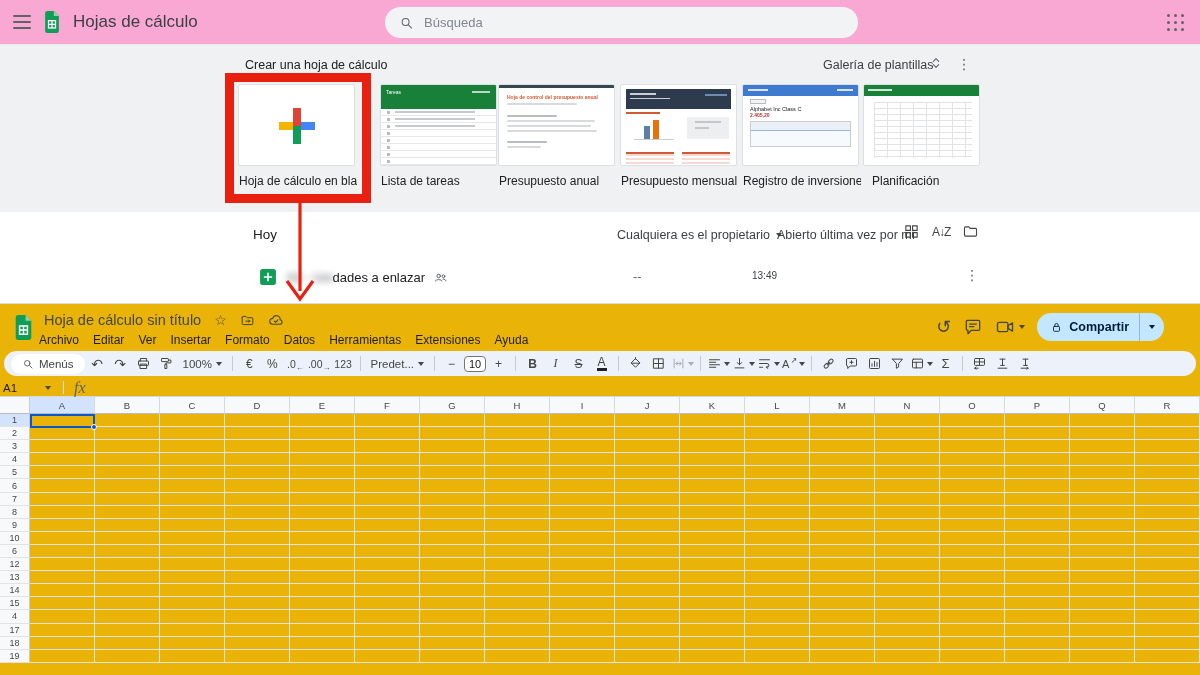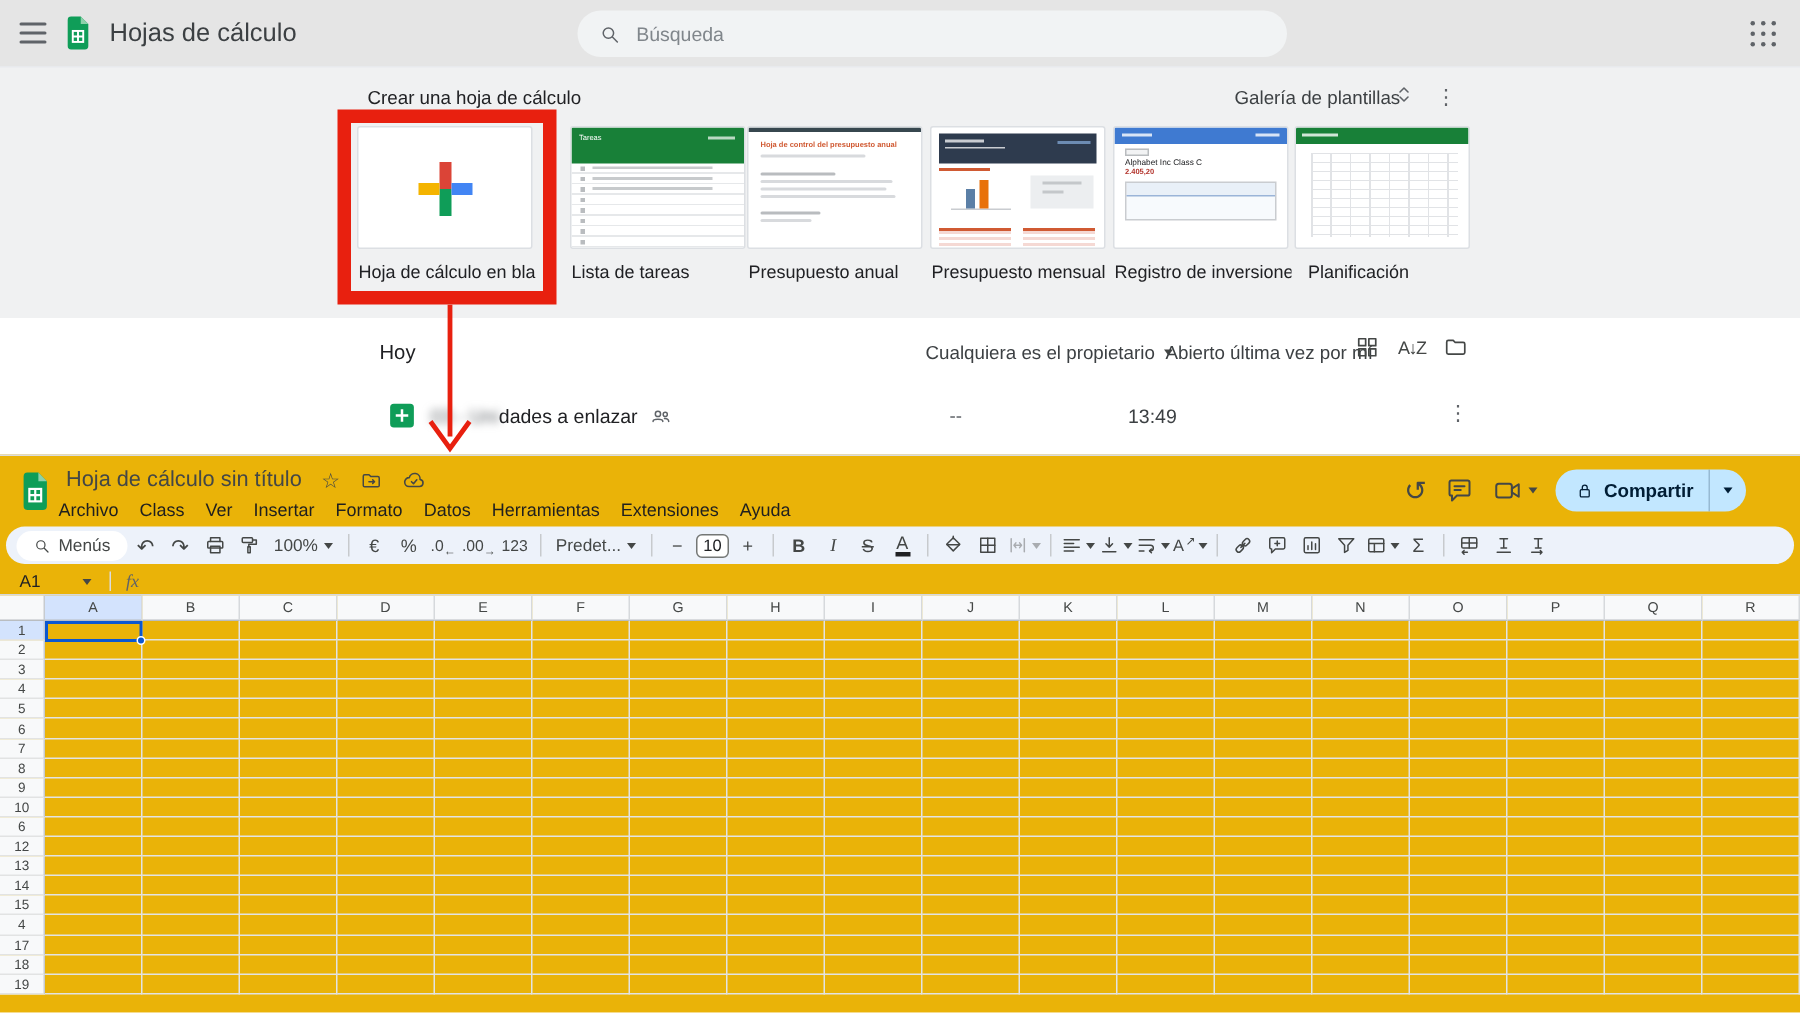--- a/index.html
+++ b/index.html
@@ -3,21 +3,21 @@
 <meta charset="utf-8">
 <style>
   * { margin:0; padding:0; box-sizing:border-box; }
   body { font-family:"Liberation Sans", sans-serif; background:#fff; }
   .stage { position:relative; width:1200px; height:675px; overflow:hidden; background:#fff; }
 
   svg.ic { stroke:currentColor; fill:none; stroke-width:1.6; stroke-linecap:round; stroke-linejoin:round; }
   .caret { width:0; height:0; border-left:3.5px solid transparent; border-right:3.5px solid transparent; border-top:4px solid #444746; display:inline-block; }
 
   
-  .topbar { position:absolute; top:0; left:0; width:1200px; height:44px; background:#e5e5e5; }
+  .topbar { position:absolute; top:0; left:0; width:1200px; height:44px; background:#f9a8d4; }
   .hamburger { position:absolute; left:13px; top:15px; width:18px; height:14px; display:flex; flex-direction:column; justify-content:space-between; cursor:pointer; }
   .hamburger span { height:2px; background:#5f6368; border-radius:1px; }
   .home-logo { position:absolute; left:41px; top:9px; }
   .home-title { position:absolute; left:73px; top:12px; font-size:17px; color:#3c4043; }
   .searchbox { position:absolute; left:385px; top:7px; width:473px; height:31px; background:#f1f3f4; border-radius:16px; display:flex; align-items:center; padding:0 14px; gap:10px; color:#5f6368; }
   .searchbox input { border:none; outline:none; background:transparent; font-size:13px; color:#3c4043; width:100%; font-family:inherit; }
   .searchbox input::placeholder { color:#80868b; }
   .apps-grid { position:absolute; right:16px; top:14px; width:17px; height:17px; display:grid; grid-template-columns:repeat(3,3px); grid-template-rows:repeat(3,3px); gap:4px; cursor:pointer; }
   .apps-grid i { background:#5f6368; border-radius:50%; }
 
@@ -96,21 +96,21 @@
   .recents { position:absolute; top:212px; left:0; width:1200px; height:91px; background:#fff; }
   .recents-heading { position:absolute; left:253px; top:15px; font-size:13.5px; color:#202124; }
   .owner-filter { position:absolute; left:617px; top:16px; font-size:12.5px; color:#3c4043; display:flex; align-items:center; gap:6px; cursor:pointer; }
   .sort-label { position:absolute; left:777px; top:16px; font-size:12.5px; color:#3c4043; cursor:pointer; }
   .r-icon { position:absolute; top:11px; color:#444746; cursor:pointer; }
   .az-txt { font-size:12px; color:#444746; letter-spacing:-1px; }
   .file-row { position:absolute; left:0; top:50px; width:1200px; height:34px; }
   .file-name { position:absolute; left:287px; top:8px; font-size:13px; color:#202124; display:flex; align-items:center; gap:8px; }
   .blurred { filter:blur(3px); color:#5f6368; }
   .file-owner { position:absolute; left:633px; top:8px; font-size:12.5px; color:#5f6368; }
-  .file-time { position:absolute; left:752px; top:8px; font-size:13px; color:#3c4043; }
+  .file-time { position:absolute; left:752px; top:8px; font-size:10px; color:#3c4043; }
   .file-dots { position:absolute; left:965px; top:6px; }
 
   
   .editor { position:absolute; top:303px; left:0; width:1200px; height:372px; background:#eab308; border-top:1px solid #dadce0; }
   .ed-logo { position:absolute; left:11px; top:9px; }
   .doc-title-row { position:absolute; left:44px; top:8px; display:flex; align-items:center; gap:13px; }
   .doc-title { font-size:14.5px; color:#444746; }
   .t-ic { color:#444746; display:flex; align-items:center; cursor:pointer; }
   .menubar { position:absolute; left:32px; top:28px; display:flex; }
   .menu-item { font-size:12px; color:#1f1f1f; padding:1px 7px; border-radius:8px; cursor:pointer; }
@@ -138,24 +138,24 @@
   .b-strike { text-decoration:line-through; }
   .a-ul { border-bottom:3px solid #202124; line-height:1.05; padding:0 1px 0px 1px; font-size:12px; }
   .grayed { color:#a9acb0; }
   .grayed .caret { border-top-color:#a9acb0; }
   .zoom-sel, .font-sel { font-size:11.5px; display:flex; align-items:center; gap:4px; padding:0 4px; cursor:pointer; }
   .rot-a { font-size:11px; }
   .rot-arr { font-size:8px; margin-top:-6px; margin-left:-1px; }
 
   
   .formula-bar { position:absolute; left:0; top:75px; width:1200px; height:18px; border-bottom:1px solid #d5d8dc; display:flex; align-items:center; }
-  .cell-ref { margin-left:13px; width:40px; font-size:11.5px; color:#202124; }
+  .cell-ref { margin-left:3px; width:40px; font-size:11.5px; color:#202124; }
   .fb-caret { margin-left:2px; }
   .fb-div { width:1px; height:13px; background:#dadce0; margin:0 10px 0 12px; }
-  .fx { font-size:12px; font-style:italic; font-family:"Liberation Serif", serif; color:#5f6368; }
+  .fx { font-size:16px; font-style:italic; font-family:"Liberation Serif", serif; color:#5f6368; }
 
   
   .grid { position:absolute; left:0; top:93px; width:1200px; height:279px; }
   .col-headers { display:flex; height:17px; }
   .corner { width:30px; height:17px; background:#f8f9fa; border-right:1px solid #c7cbcf; border-bottom:1px solid #b9bdc1; flex:none; }
   .col-h { width:65px; height:17px; background:#f8f9fa; border-right:1px solid #d6d9dc; border-bottom:1px solid #b9bdc1; font-size:9.5px; color:#444746; display:flex; align-items:center; justify-content:center; flex:none; cursor:pointer; }
   .col-h.sel { background:#d3e3fd; }
   .grid-row { display:flex; height:13.1px; }
   .row-h { width:30px; background:#f8f9fa; border-right:1px solid #c7cbcf; border-bottom:1px solid #e2e3e3; font-size:9px; color:#444746; display:flex; align-items:center; justify-content:center; flex:none; cursor:pointer; }
   .row-h.sel { background:#d3e3fd; }
@@ -472,21 +472,21 @@
         </span>
       <span class="t-ic">
           <svg class="ic" width="16" height="16">
             <use href="#i-cloud"></use>
           </svg>
         </span>
     </div>
 
     <div class="menubar">
         <span class="menu-item">Archivo</span>
-        <span class="menu-item">Class</span>
+        <span class="menu-item">Editar</span>
         <span class="menu-item">Ver</span>
         <span class="menu-item">Insertar</span>
         <span class="menu-item">Formato</span>
         <span class="menu-item">Datos</span>
         <span class="menu-item">Herramientas</span>
         <span class="menu-item">Extensiones</span>
         <span class="menu-item">Ayuda</span>
       </div>
 
     <div class="ed-right">

